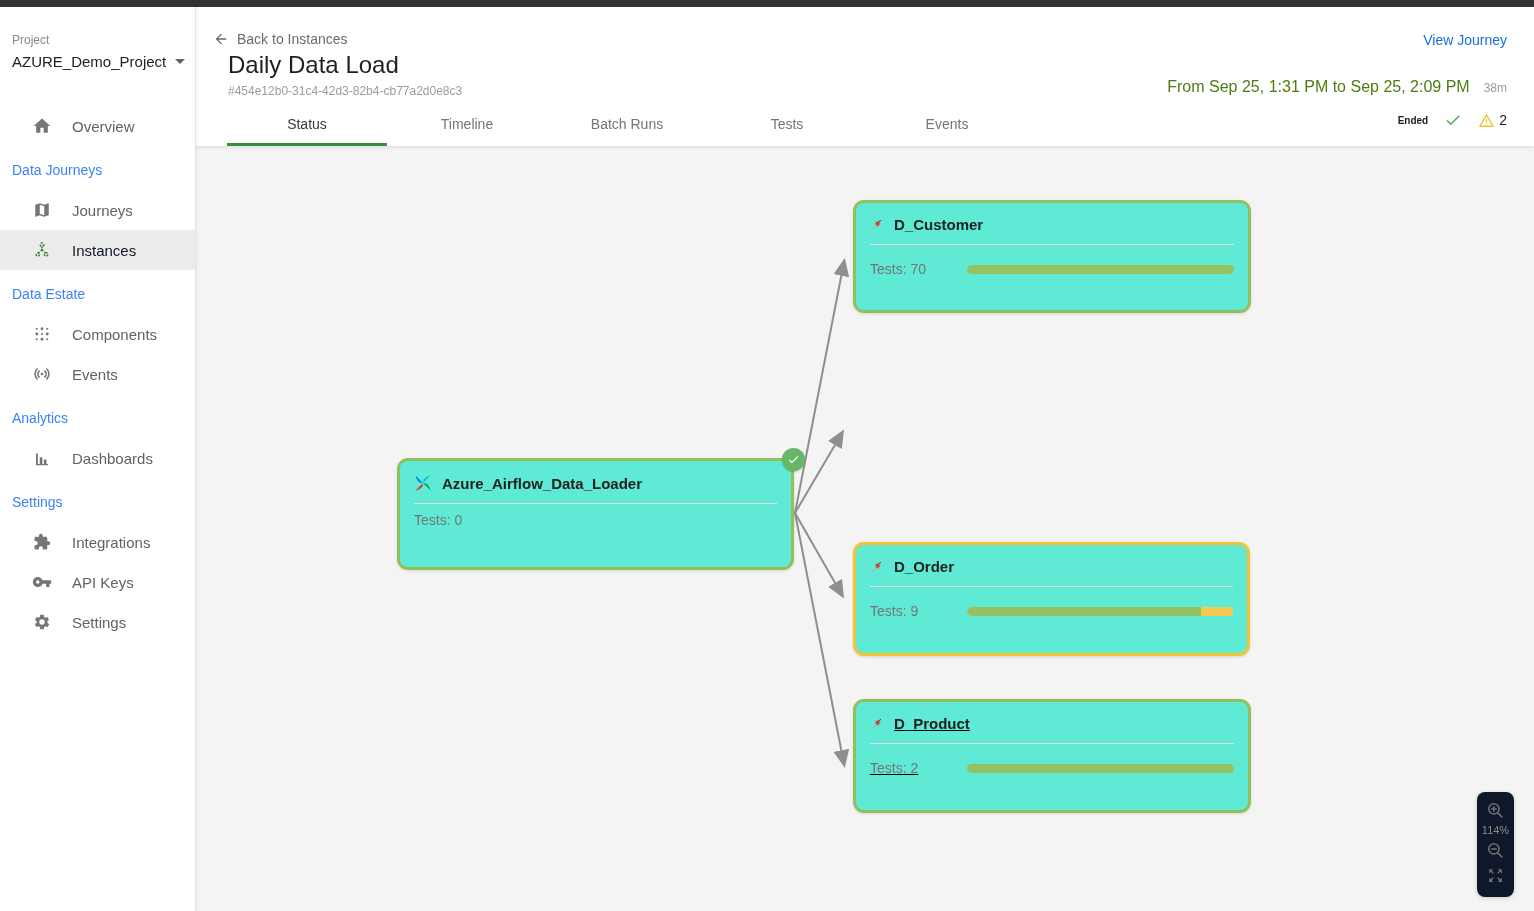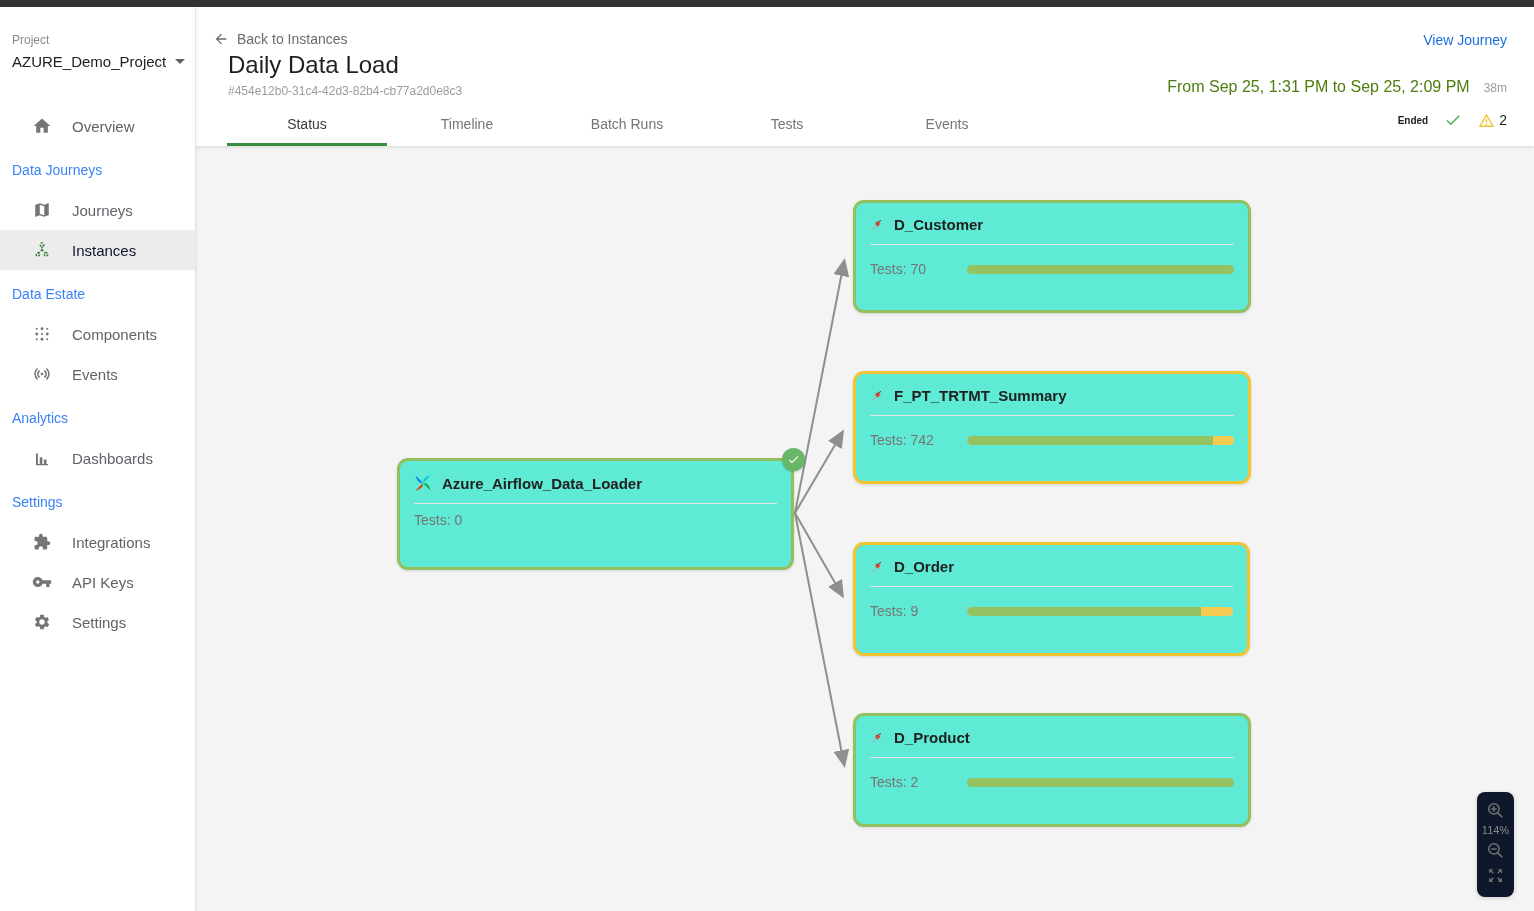--- a/index.html
+++ b/index.html
@@ -265,59 +265,41 @@
     <div class="node-div"></div>
     <div class="node-row ds-row">
       <span class="ds-tests">Tests: 70</span>
       <span class="bar">
         <span class="seg-green" style="width: 100%;"></span>
           <span class="seg-yellow" style="width: 0%;"></span>
       </span>
     </div>
   </div>
 
-  <div class="node b-yellow" style="left:657px; top:225px; width:398px; height:113px;">
-    <div class="node-title">
-      <svg class="ds-icon" viewBox="0 0 16 16" fill="none" stroke-linecap="round">
-        <path d="M3 13L10 5" stroke="#b0b0b0" stroke-width="1.2"></path>
-          <path d="M7 4l5 2-3 4-3-3z" fill="#d9453a"></path>
-          <path d="M9 5l3-2" stroke="#8a2520" stroke-width="1.2"></path>
-        </svg>
-      <span>F_PT_TRTMT_Summary</span>
-    </div>
-    <div class="node-div"></div>
-    <div class="node-row ds-row">
-      <span class="ds-tests">Tests: 742</span>
-      <span class="bar">
-        <span class="seg-green" style="width: 92%;"></span>
-          <span class="seg-yellow" style="width: 8%;"></span>
-      </span>
-    </div>
-  </div>
 
   <div class="node b-yellow" style="left:657px; top:396px; width:397px; height:114px;">
     <div class="node-title">
       <svg class="ds-icon" viewBox="0 0 16 16" fill="none" stroke-linecap="round">
         <path d="M3 13L10 5" stroke="#b0b0b0" stroke-width="1.2"></path>
           <path d="M7 4l5 2-3 4-3-3z" fill="#d9453a"></path>
           <path d="M9 5l3-2" stroke="#8a2520" stroke-width="1.2"></path>
         </svg>
       <span>D_Order</span>
     </div>
     <div class="node-div"></div>
     <div class="node-row ds-row">
       <span class="ds-tests">Tests: 9</span>
       <span class="bar">
         <span class="seg-green" style="width: 88%;"></span>
           <span class="seg-yellow" style="width: 12%;"></span>
       </span>
     </div>
   </div>
 
-  <div class="node b-green" style="left:657px; top:567px; width:398px; height:114px;">
+  <div class="node b-green" style="left:657px; top:553px; width:398px; height:114px;text-decoration:underline;">
     <div class="node-title">
       <svg class="ds-icon" viewBox="0 0 16 16" fill="none" stroke-linecap="round">
         <path d="M3 13L10 5" stroke="#b0b0b0" stroke-width="1.2"></path>
           <path d="M7 4l5 2-3 4-3-3z" fill="#d9453a"></path>
           <path d="M9 5l3-2" stroke="#8a2520" stroke-width="1.2"></path>
         </svg>
       <span>D_Product</span>
     </div>
     <div class="node-div"></div>
     <div class="node-row ds-row">

